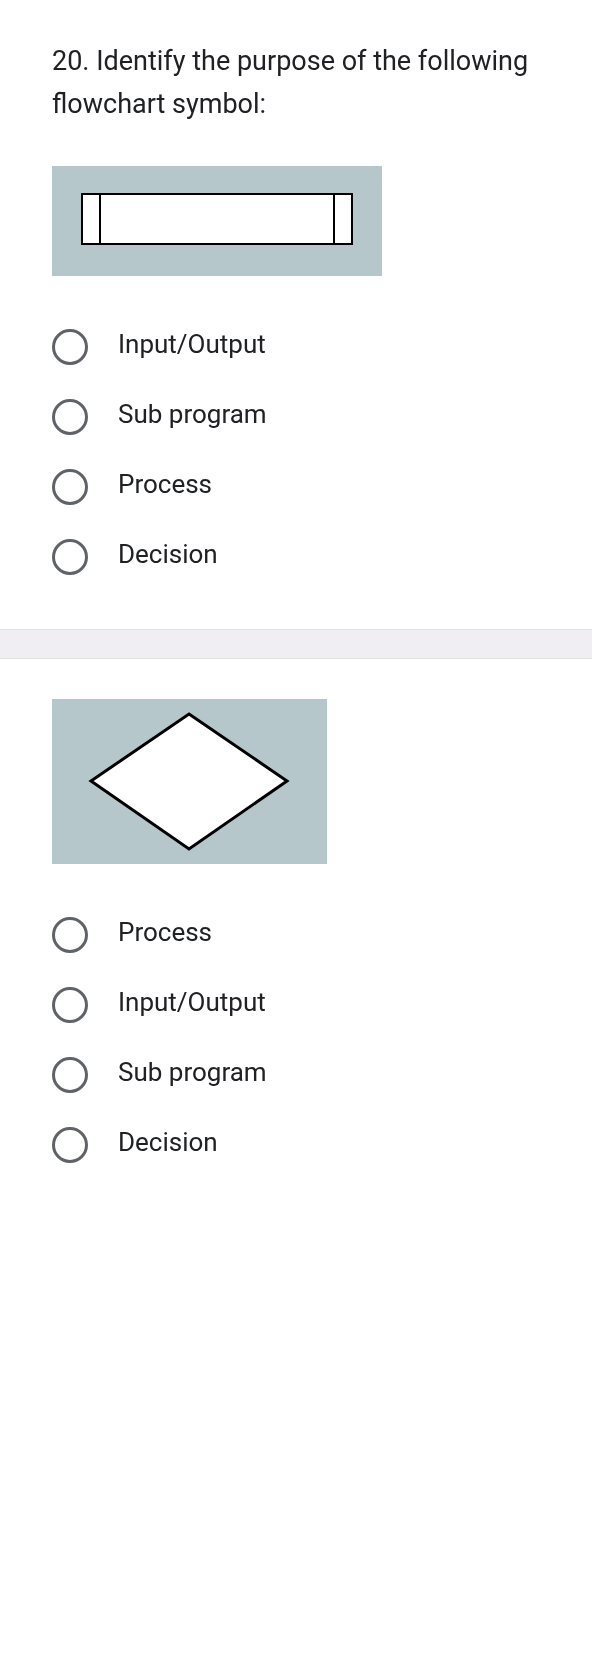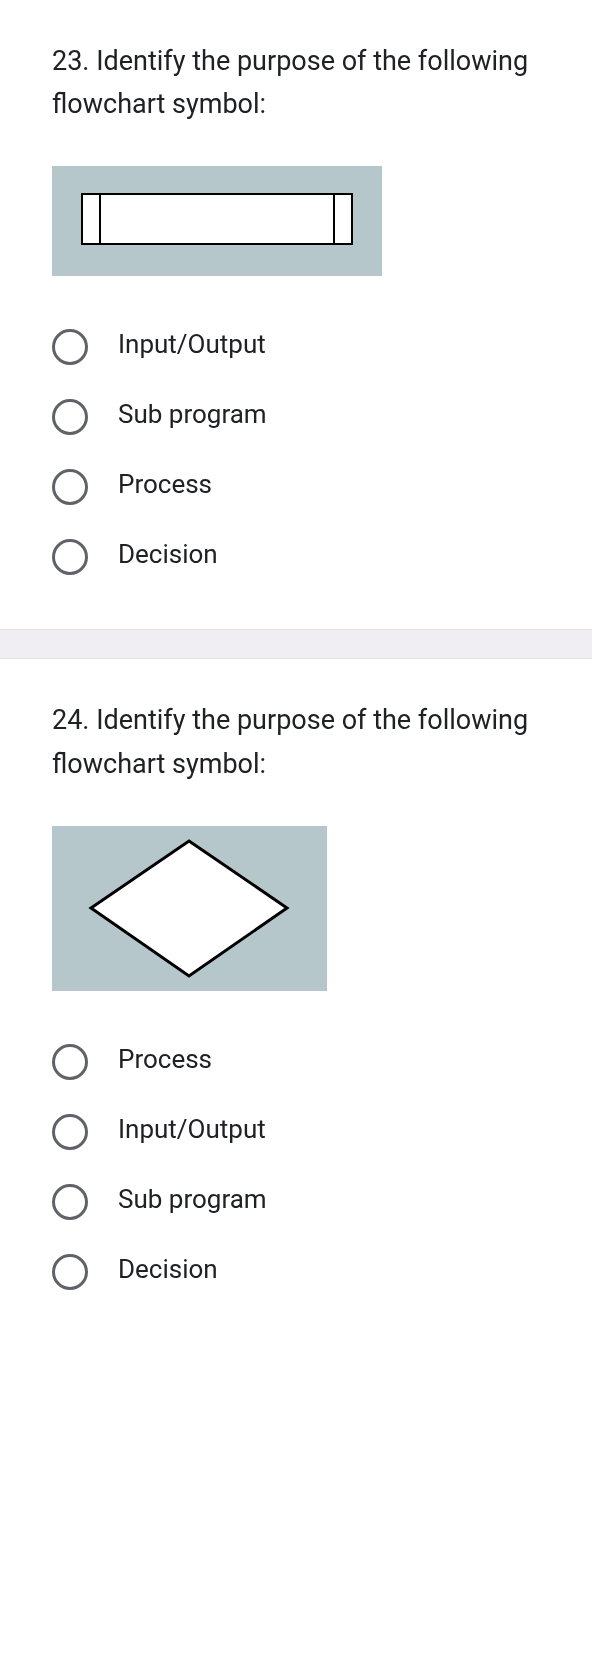--- a/index.html
+++ b/index.html
@@ -48,21 +48,21 @@
       background: #f0eef3;
       border-top: 1px solid #e0e0e0;
       border-bottom: 1px solid #e0e0e0;
     }
   </style>
 </head>
 <body>
 
 <div class="question-card">
   <div class="question-title">
-    <span>23.</span>
+    <span>20.</span>
     <span>Identify the purpose of the following flowchart symbol:</span>
   </div>
 
   <div class="symbol-image" style="width:330px;height:110px;">
     <svg width="330" height="110" viewBox="0 0 330 110">
       <rect x="0" y="0" width="330" height="110" fill="#b6c7cb"></rect>
       <rect x="30" y="28" width="270" height="50" fill="#ffffff" stroke="#000" stroke-width="2"></rect>
       <line x1="48" y1="28" x2="48" y2="78" stroke="#000" stroke-width="2"></line>
       <line x1="282" y1="28" x2="282" y2="78" stroke="#000" stroke-width="2"></line>
     </svg>
@@ -84,24 +84,20 @@
     <div class="option">
       <span class="radio"></span>
       <span class="option-label">Decision</span>
     </div>
   </div>
 </div>
 
 <div class="divider-gap"></div>
 
 <div class="question-card">
-  <div class="question-title">
-    <span>24.</span>
-    <span>Identify the purpose of the following flowchart symbol:</span>
-  </div>
 
   <div class="symbol-image" style="width:275px;height:165px;">
     <svg width="275" height="165" viewBox="0 0 275 165">
       <rect x="0" y="0" width="275" height="165" fill="#b6c7cb"></rect>
       <polygon points="137,15 235,82 137,150 39,82" fill="#ffffff" stroke="#000" stroke-width="3"></polygon>
     </svg>
   </div>
 
   <div class="options">
     <div class="option">

